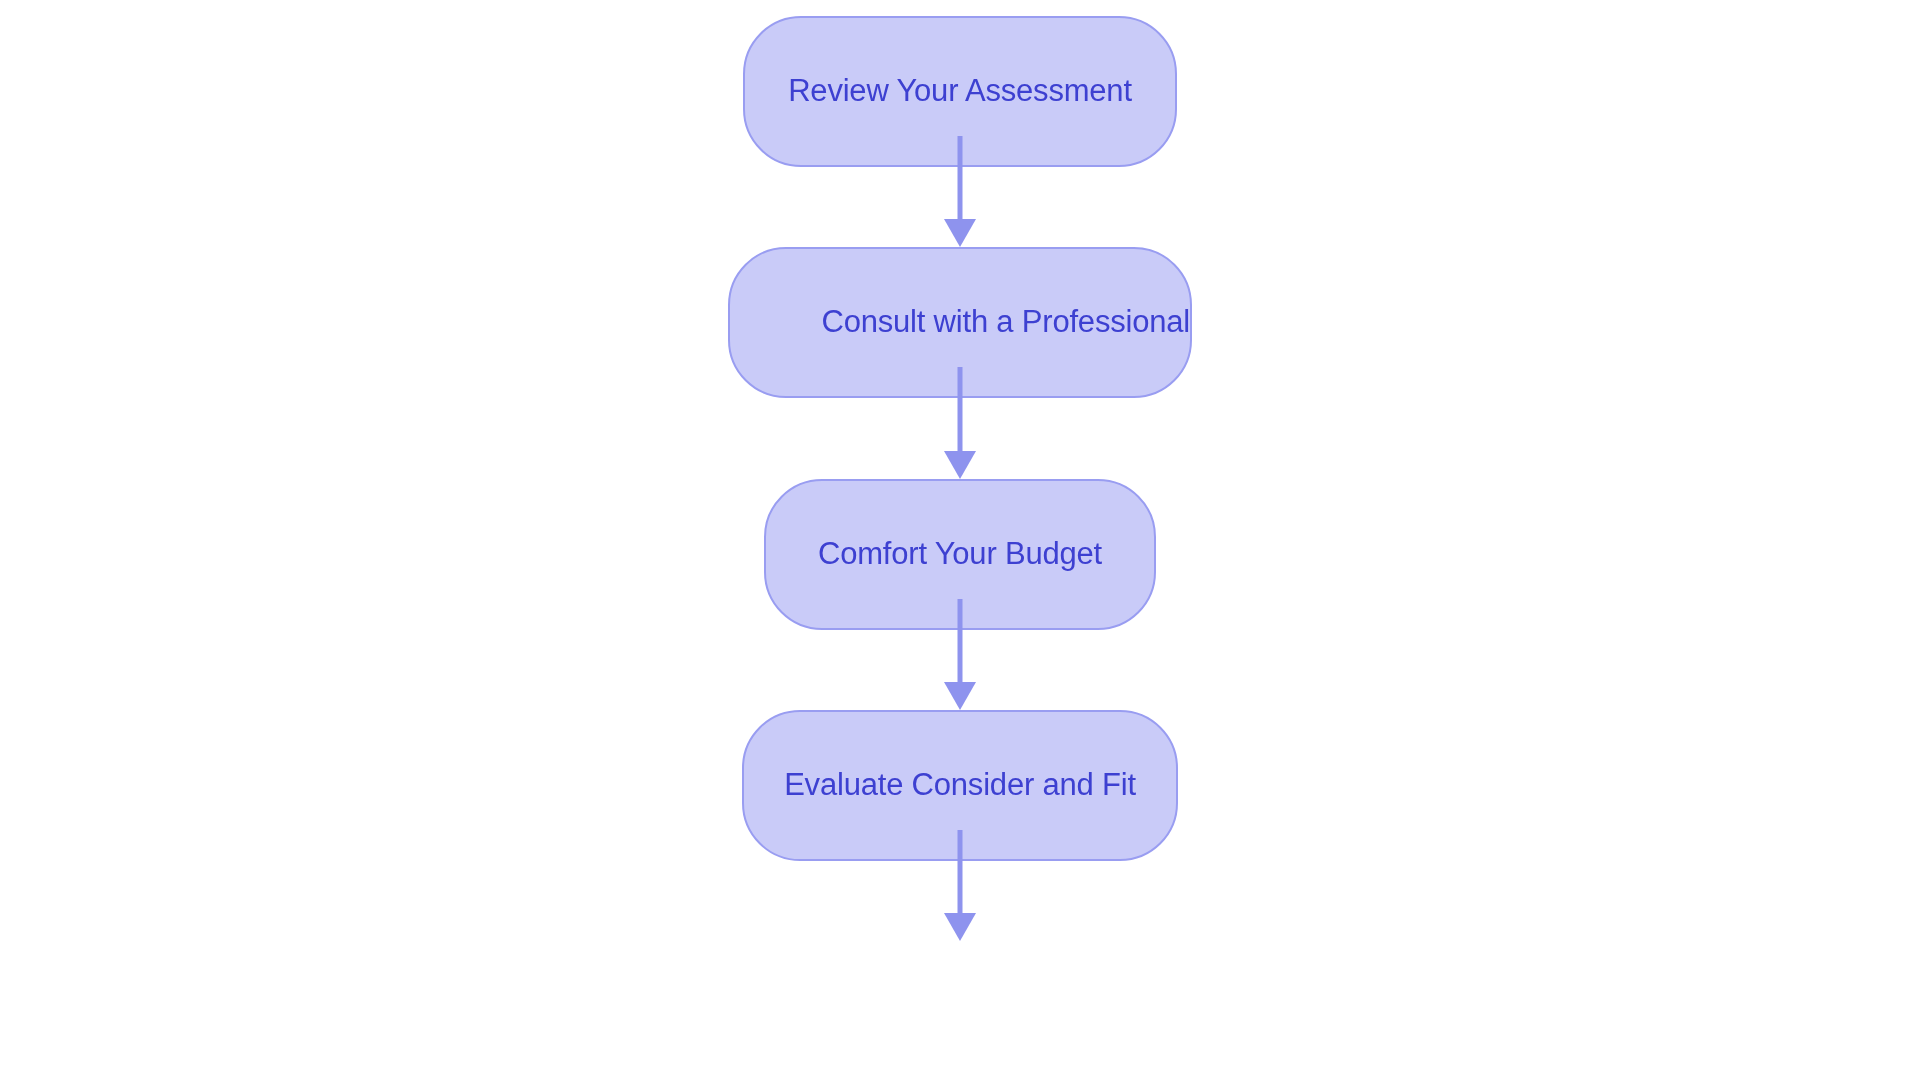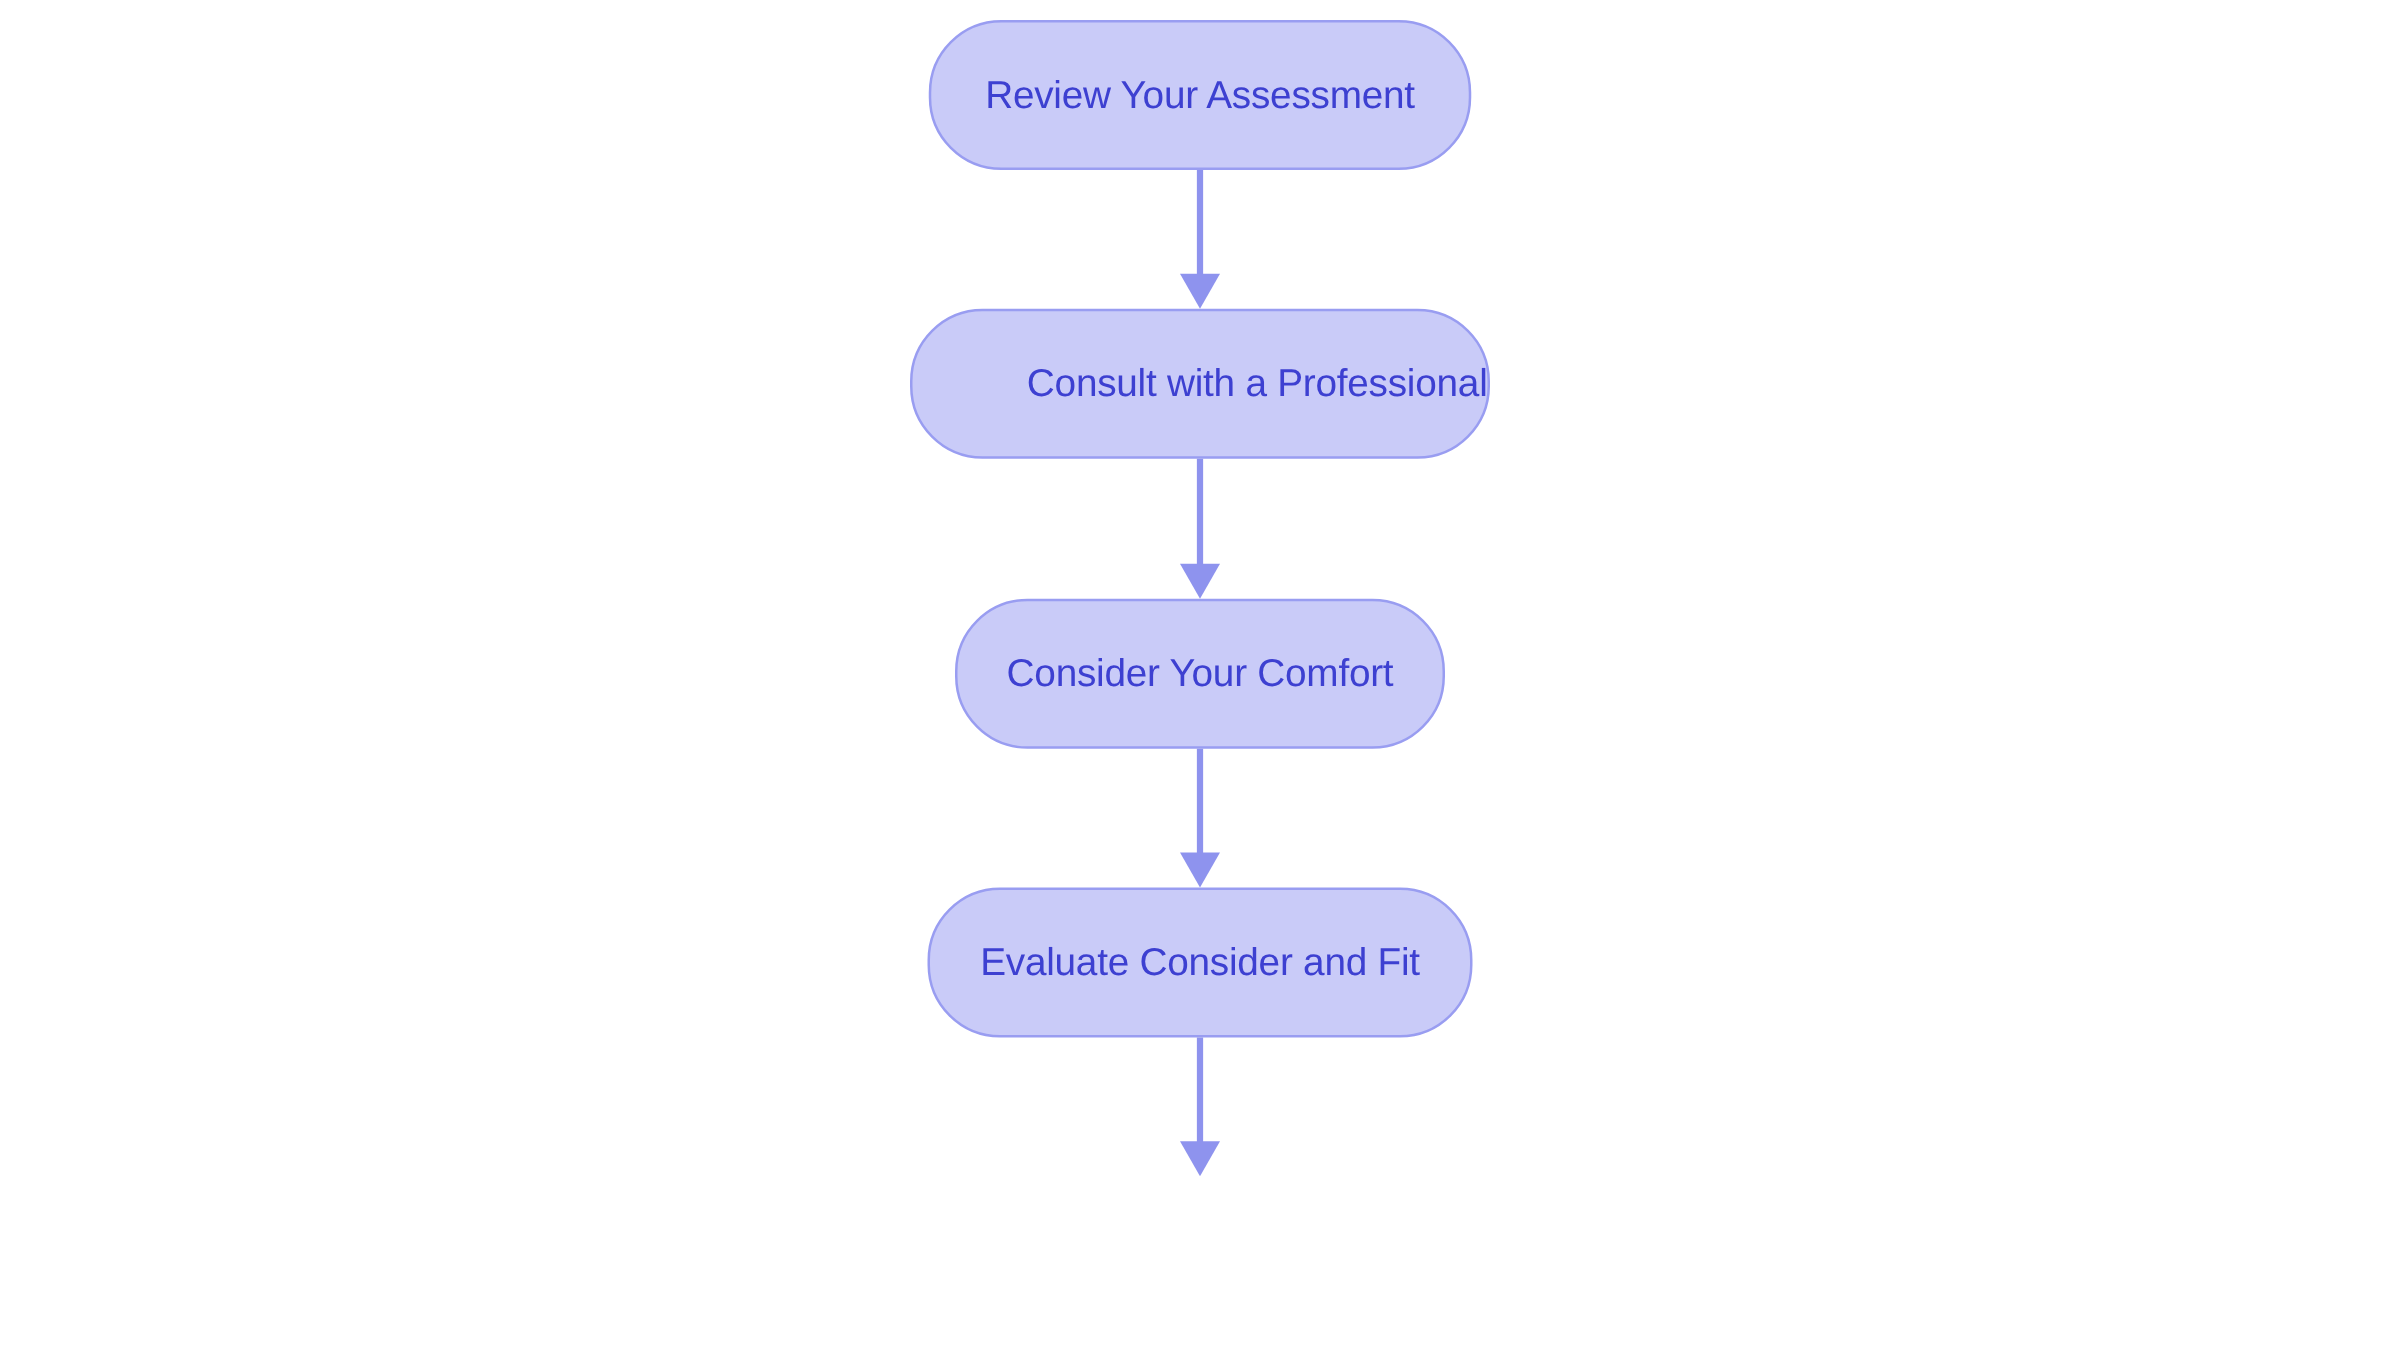--- a/index.html
+++ b/index.html
@@ -17,21 +17,21 @@
     position: relative;
     width: 1920px;
     height: 1083px;
     background: var(--bg);
   }
 
   .flow-node {
     position: absolute;
     left: 50%;
     transform: translateX(-50%);
-    height: 120px;
+    height: 151px;
     border: 2px solid var(--node-border);
     border-radius: 58px;
     background: var(--node-fill);
     display: flex;
     align-items: center;
     justify-content: center;
   }
   .flow-node .node-label {
     color: var(--node-text);
     font-size: 31px;
@@ -97,21 +97,21 @@
   <div class="flow-node node-2">
     <span class="node-label">Consult with a Professional</span>
   </div>
 
   <div class="flow-arrow arrow-2">
     <div class="arrow-line"></div>
     <div class="arrow-head"></div>
   </div>
 
   <div class="flow-node node-3">
-    <span class="node-label">Consider Your Comfort</span>
+    <span class="node-label">Comfort Your Budget</span>
   </div>
 
   <div class="flow-arrow arrow-3">
     <div class="arrow-line"></div>
     <div class="arrow-head"></div>
   </div>
 
   <div class="flow-node node-4">
     <span class="node-label">Evaluate Consider and Fit</span>
   </div>

